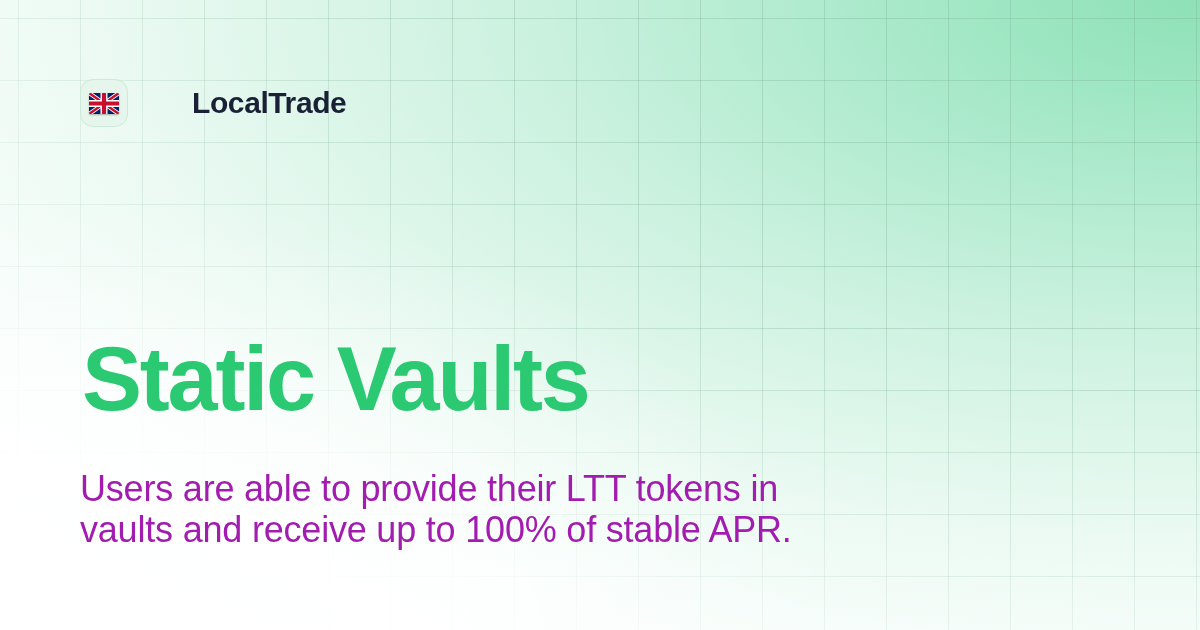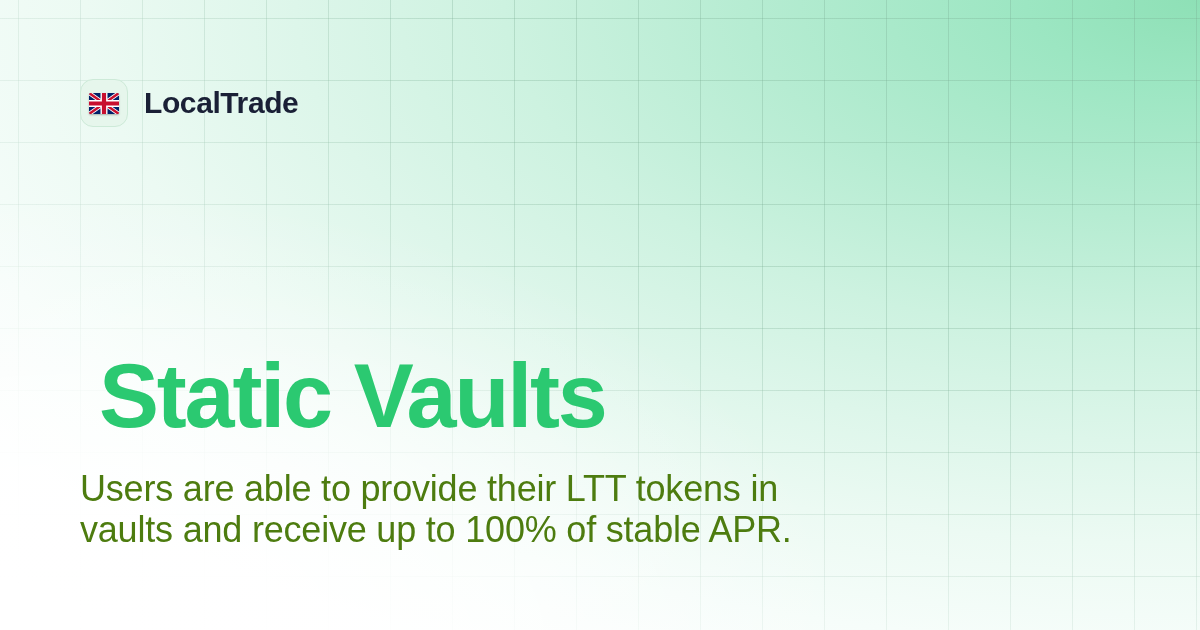--- a/index.html
+++ b/index.html
@@ -100,45 +100,46 @@
     border-radius: 1.5px;
     box-shadow: 0 1px 2px rgba(0,0,0,0.28);
   }
   .brand-name {
     font-size: 30px;
     font-weight: bold;
     color: #1a2036;
     letter-spacing: -0.4px;
     line-height: 1;
     white-space: nowrap;
+    margin-left: 48px;
   }
 
   
   .headline {
     position: absolute;
     left: 82px;
     top: 334px;
     font-size: 90px;
     font-weight: bold;
     color: #2bc971;
     letter-spacing: -2.2px;
     line-height: 1.0;
     white-space: nowrap;
-    margin: 17px;
+    margin: 0;
   }
 
   
   .subtitle {
     position: absolute;
     left: 80px;
     top: 468px;
     width: 780px;
     font-size: 36px;
     font-weight: normal;
-    color: #4d7c0f;
+    color: #a21caf;
     line-height: 41px;
     letter-spacing: -0.2px;
     margin: 0;
   }
   .subtitle .sub-line {
     display: block;
   }
 </style>
 </head>
 <body>

